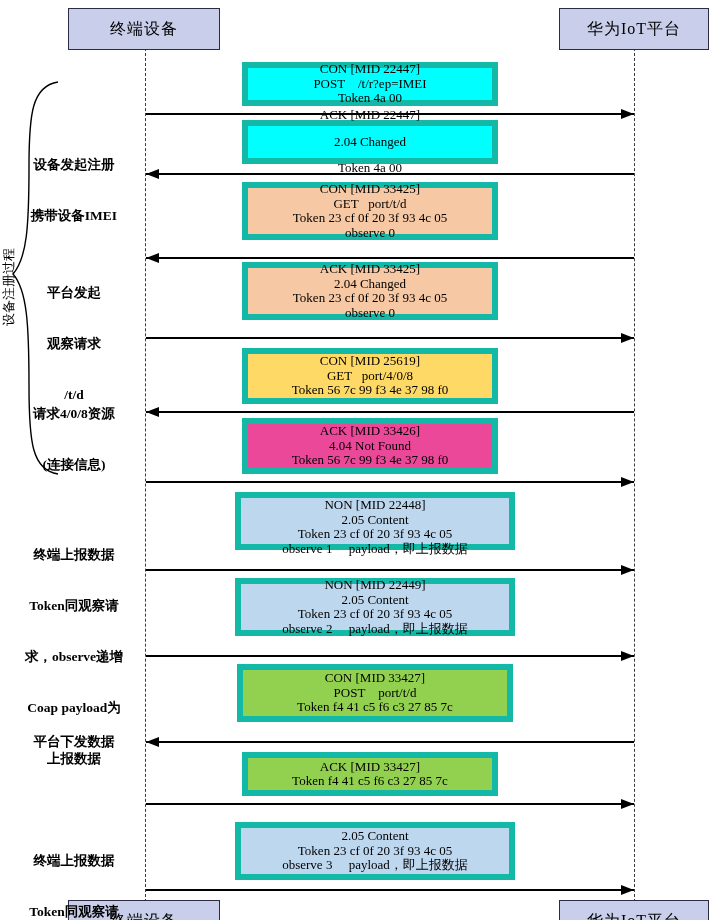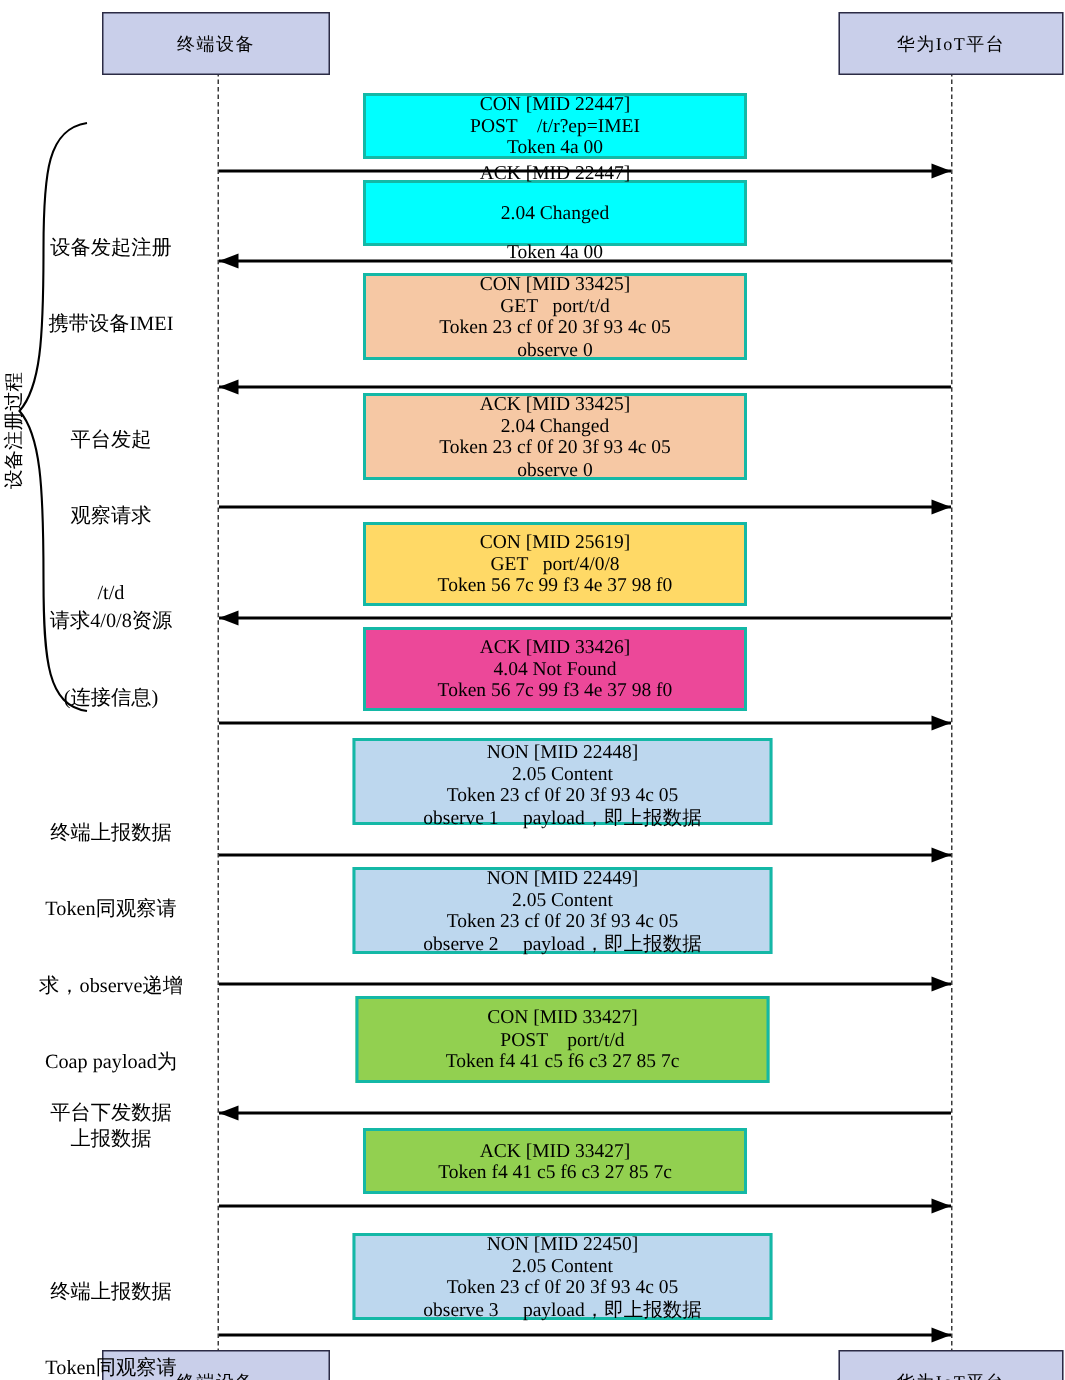--- a/index.html
+++ b/index.html
@@ -5,36 +5,36 @@
   html, body { margin: 0; padding: 0; background: #fff; }
   #diagram {
     position: relative; width: 710px; height: 920px; background: #fff;
     overflow: hidden; color: #000;
     font-family: "Liberation Serif", "DejaVu Serif", serif;
   }
   .lifeline { position: absolute; top: 48px; height: 854px; width: 0; border-left: 1px dashed #3a3a3a; }
   .actor {
     position: absolute; height: 40px; background: #c9cfea; border: 1px solid #2b2b45;
     display: flex; align-items: center; justify-content: center;
-    font-size: 12px; letter-spacing: 1px;
+    font-size: 16px; letter-spacing: 1px;
   }
   .msg-box {
-    position: absolute; border: 2px solid #14b8a6; box-sizing: border-box;
+    position: absolute; border: 6px solid #14b8a6; box-sizing: border-box;
     display: flex; flex-direction: column; justify-content: center;
     text-align: center; font-size: 13px;
   }
   .msg-line { line-height: 14.5px; white-space: pre-wrap; }
   .arrow { position: absolute; left: 146px; width: 488px; height: 2px; background: #000; }
   .arrow::after {
     content: ""; position: absolute; top: -4px; width: 0; height: 0;
     border-top: 5px solid transparent; border-bottom: 5px solid transparent;
   }
   .arrow.right::after { right: 0; border-left: 13px solid #000; }
   .arrow.left::after  { left: 0;  border-right: 13px solid #000; }
-  .side-label { position: absolute; text-align: center; font-size: 13.5px; line-height: 17px; white-space: pre-wrap; }
+  .side-label { position: absolute; text-align: center; font-size: 13.5px; line-height: 17px; white-space: pre-wrap; font-weight: bold; }
   .vlabel {
     position: absolute; left: -32px; top: 279px; width: 82px; height: 16px;
     text-align: center; transform: rotate(-90deg); font-size: 13px; line-height: 16px;
   }
   svg.brace { position: absolute; left: 2px; top: 78px; }
 </style>
 </head>
 <body>
 
 <div id="diagram">
@@ -149,20 +149,19 @@
   </div>
   <div class="arrow left" style="top:741px"></div>
 
   <div class="msg-box" style="left: 242px; top: 752px; width: 256px; height: 44px; background-color: rgb(146, 208, 80);">
     <div class="msg-line">ACK [MID 33427]</div>
     <div class="msg-line">Token f4 41 c5 f6 c3 27 85 7c</div>
   </div>
   <div class="arrow right" style="top:803px"></div>
 
   <div class="msg-box" style="left: 235px; top: 822px; width: 280px; height: 58px; background-color: rgb(189, 215, 238);">
-    <div class="msg-line">NON [MID 22450]</div>
     <div class="msg-line">2.05 Content</div>
     <div class="msg-line">Token 23 cf 0f 20 3f 93 4c 05</div>
     <div class="msg-line">observe 3     payload，即上报数据</div>
   </div>
   <div class="arrow right" style="top:889px"></div>
 
 </div>
 
 </body></html>

